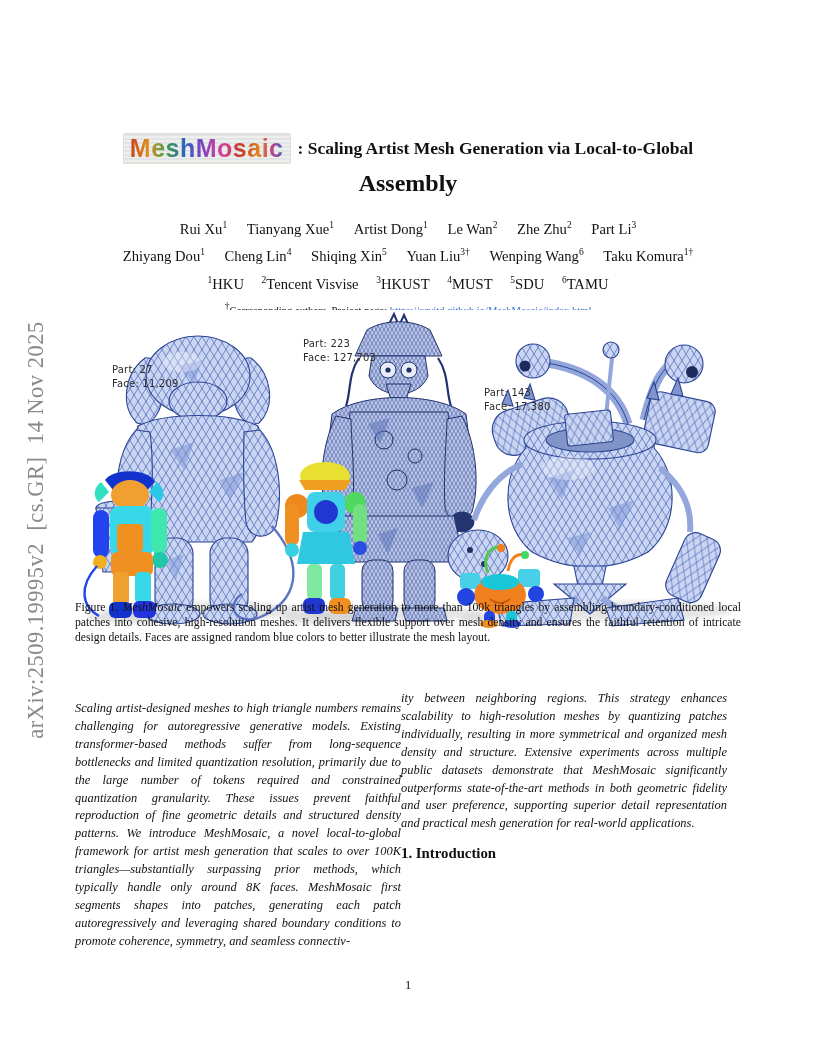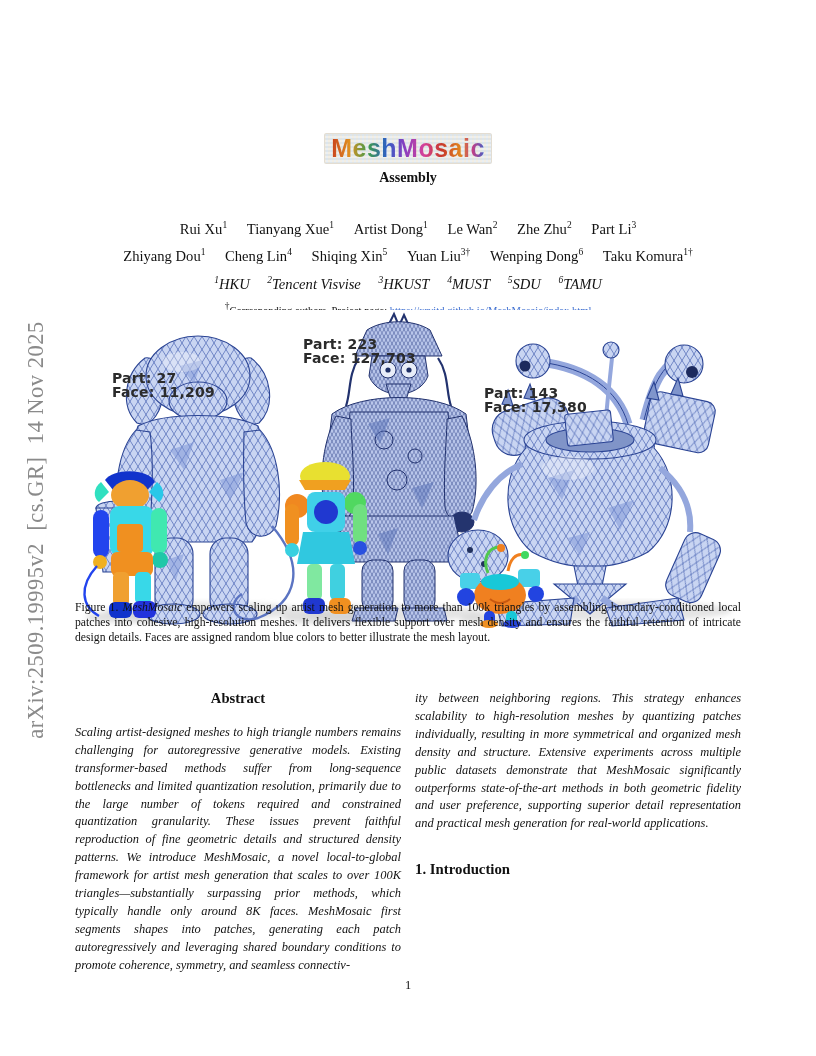--- a/index.html
+++ b/index.html
@@ -25,80 +25,81 @@
       repeating-linear-gradient(90deg,#f3eee3 0 2px,#eaeff3 2px 4px);
     box-shadow:0 0 0 1px #e3ddd2 inset;
   }
   .logo-text{
     font-family:"Liberation Sans",sans-serif;font-weight:bold;font-size:25px;line-height:26px;
     background:linear-gradient(90deg,#c8401f 0%,#e09020 12%,#3f9b4a 24%,#2f5fc4 36%,#8a3fc0 48%,#d4419a 60%,#c83a2a 72%,#e0851f 84%,#c03f88 92%,#3f62c8 100%);
     -webkit-background-clip:text;background-clip:text;color:transparent;
     text-shadow:0 1px 1px rgba(120,100,80,.0);letter-spacing:.5px;
   }
   .title-text{font-size:17.5px;font-weight:bold;}
-  .title-line2{font-size:14px;font-weight:bold;margin-top:6px;}
+  .title-line2{font-size:24px;font-weight:bold;margin-top:6px;}
   
   .authors{position:absolute;top:216px;left:0;width:100%;text-align:center;font-size:14.6px;}
   .author-row{margin:0 0 4px 0;line-height:19px;}
   .author{margin:0 8px;white-space:nowrap;}
   .author sup,.affil sup,.footnote sup{font-size:9.5px;}
-  .affil-row{margin-top:5px;line-height:19px;font-style:italic;}
+  .affil-row{margin-top:5px;line-height:19px;}
   .affil{margin:0 7px;white-space:nowrap;}
   .footnote{margin-top:7px;font-size:10.6px;color:#111;}
   .footnote a{color:#3e6fd1;text-decoration:none;}
   
   .figure1{position:absolute;top:310px;left:75px;width:665px;height:318px;background:#fff;}
   .mesh-label{
-    position:absolute;font-family:"DejaVu Sans",sans-serif;font-size:14px;
-    line-height:14px;color:#2b2b2b;letter-spacing:.2px;font-weight:bold;
+    position:absolute;font-family:"DejaVu Sans",sans-serif;font-size:10px;
+    line-height:14px;color:#2b2b2b;letter-spacing:.2px;
   }
   .caption{
     position:absolute;top:600px;left:75px;width:666px;
     font-size:11.7px;line-height:15.2px;text-align:justify;color:#111;
   }
   .caption .ital{font-style:italic;}
   
   .col{position:absolute;width:326px;font-size:12.45px;line-height:17.9px;text-align:justify;}
   .col-left{left:75px;top:684px;height:280px;}
-  .col-right{left:415px;top:684px;height:280px;}
+  .col-right{left:401px;top:684px;height:280px;}
   .abstract-heading{text-align:center;font-weight:bold;font-size:14.6px;margin:6px 0 0 0;}
   .abstract-body{font-style:italic;margin-top:16px;}
-  .intro-heading{font-weight:bold;font-size:14.8px;margin-top:28px;}
+  .intro-heading{font-weight:bold;font-size:14.8px;margin-top:12px;}
   .intro-body{margin-top:11px;}
   .pageno{position:absolute;top:978px;left:0;width:100%;text-align:center;font-size:12.5px;}
 </style>
 </head>
 <body>
 
 <div class="page">
 
   <div class="arxiv-stamp">arXiv:2509.19995v2  [cs.GR]  14 Nov 2025</div>
 
   <div class="title-block">
     <div class="title-line1">
       <span class="logo"><span class="logo-text">MeshMosaic</span></span>
+      <span class="title-text">: Scaling Artist Mesh Generation via Local-to-Global</span>
     </div>
     <div class="title-line2">Assembly</div>
   </div>
 
   <div class="authors">
     <div class="author-row">
       <span class="author"><span>Rui Xu</span><sup>1</sup></span>
       <span class="author"><span>Tianyang Xue</span><sup>1</sup></span>
       <span class="author"><span>Artist Dong</span><sup>1</sup></span>
       <span class="author"><span>Le Wan</span><sup>2</sup></span>
       <span class="author"><span>Zhe Zhu</span><sup>2</sup></span>
       <span class="author"><span>Part Li</span><sup>3</sup></span>
     </div>
     <div class="author-row">
       <span class="author"><span>Zhiyang Dou</span><sup>1</sup></span>
       <span class="author"><span>Cheng Lin</span><sup>4</sup></span>
       <span class="author"><span>Shiqing Xin</span><sup>5</sup></span>
       <span class="author"><span>Yuan Liu</span><sup>3†</sup></span>
-      <span class="author"><span>Wenping Dong</span><sup>6</sup></span>
+      <span class="author"><span>Wenping Wang</span><sup>6</sup></span>
       <span class="author"><span>Taku Komura</span><sup>1†</sup></span>
     </div>
     <div class="affil-row">
       <span class="affil"><sup>1</sup><span>HKU</span></span>
       <span class="affil"><sup>2</sup><span>Tencent Visvise</span></span>
       <span class="affil"><sup>3</sup><span>HKUST</span></span>
       <span class="affil"><sup>4</sup><span>MUST</span></span>
       <span class="affil"><sup>5</sup><span>SDU</span></span>
       <span class="affil"><sup>6</sup><span>TAMU</span></span>
     </div>
@@ -285,38 +286,37 @@
         <circle cx="8" cy="52" r="9" fill="#2244e0"></circle>
         <circle cx="78" cy="49" r="8" fill="#2244e0"></circle>
         <rect x="26" y="66" width="11" height="15" rx="5" fill="#2244e0"></rect>
         <rect x="48" y="66" width="11" height="15" rx="5" fill="#18c8d8"></rect>
         <ellipse cx="31" cy="79" rx="9" ry="4" fill="#f09020"></ellipse>
         <ellipse cx="54" cy="79" rx="9" ry="4" fill="#2846d8"></ellipse>
       </g>
     </svg>
 
     
-    <div class="mesh-label" style="left:37px;top:61px;">
+    <div class="mesh-label" style="left:37px;top:53px;">
       <div>Part: 27</div>
       <div>Face: 11,209</div>
     </div>
     <div class="mesh-label" style="left:228px;top:27px;">
       <div>Part: 223</div>
       <div>Face: 127,703</div>
     </div>
     <div class="mesh-label" style="left:409px;top:76px;">
       <div>Part: 143</div>
       <div>Face: 17,380</div>
     </div>
   </div>
 
   <div class="caption"><span>Figure 1.</span>&nbsp;<span class="ital">MeshMosaic</span><span> empowers scaling up artist mesh generation to more than 100k triangles by assembling boundary-conditioned local patches into cohesive, high-resolution meshes. It delivers flexible support over mesh density and ensures the faithful retention of intricate design details. Faces are assigned random blue colors to better illustrate the mesh layout.</span></div>
 
   <div class="col col-left">
-    <div class="abstract-heading">Abstract</div>
     <div class="abstract-body">Scaling artist-designed meshes to high triangle numbers remains challenging for autoregressive generative models. Existing transformer-based methods suffer from long-sequence bottlenecks and limited quantization resolution, primarily due to the large number of tokens required and constrained quantization granularity. These issues prevent faithful reproduction of fine geometric details and structured density patterns. We introduce MeshMosaic, a novel local-to-global framework for artist mesh generation that scales to over 100K triangles—substantially surpassing prior methods, which typically handle only around 8K faces. MeshMosaic first segments shapes into patches, generating each patch autoregressively and leveraging shared boundary conditions to promote coherence, symmetry, and seamless connectiv-</div>
   </div>
 
   <div class="col col-right">
     <div class="abstract-body" style="margin-top:6px;">ity between neighboring regions. This strategy enhances scalability to high-resolution meshes by quantizing patches individually, resulting in more symmetrical and organized mesh density and structure. Extensive experiments across multiple public datasets demonstrate that MeshMosaic significantly outperforms state-of-the-art methods in both geometric fidelity and user preference, supporting superior detail representation and practical mesh generation for real-world applications.</div>
     <div class="intro-heading">1. Introduction</div>
   </div>
 
   <div class="pageno">1</div>
 </div>

